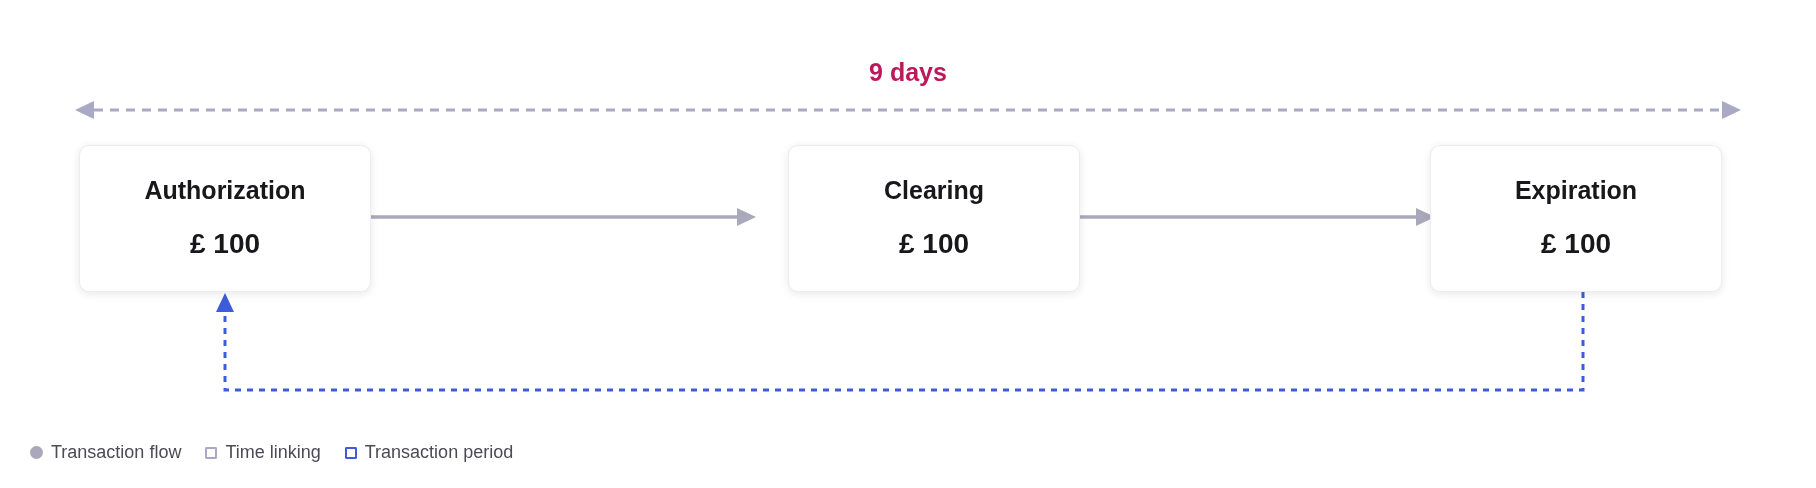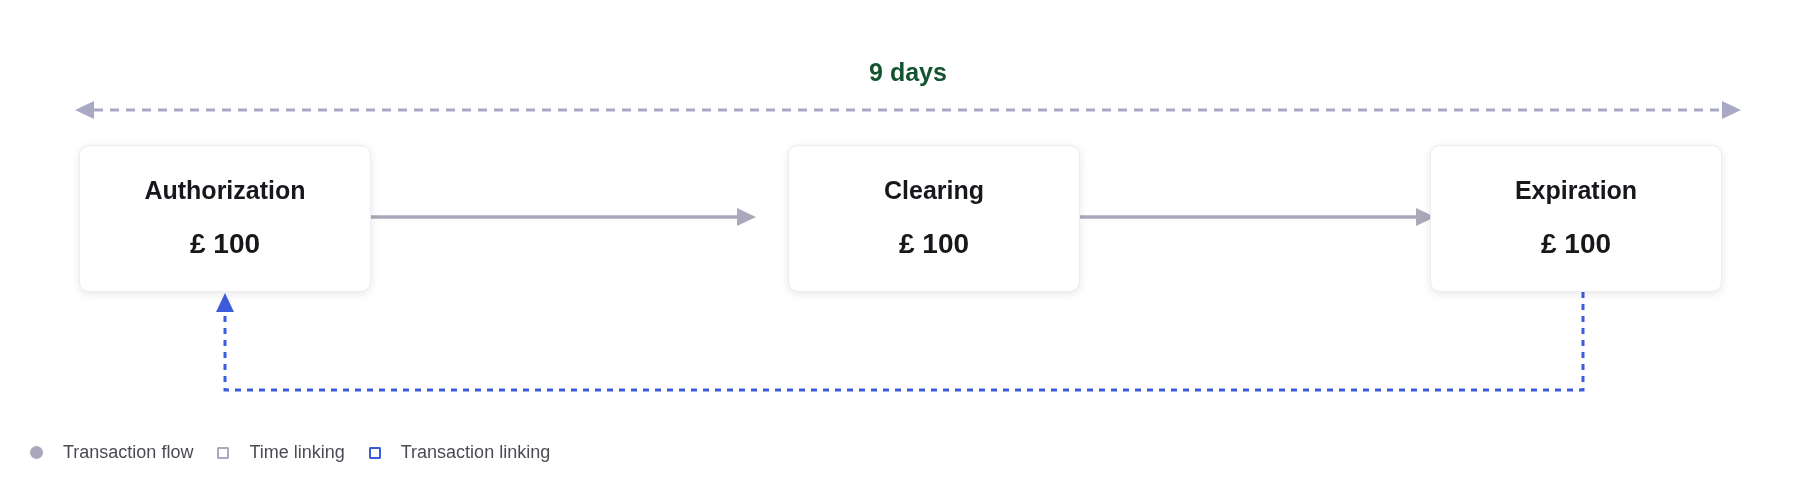--- a/index.html
+++ b/index.html
@@ -23,21 +23,21 @@
     pointer-events: none;
   }
   .timeline-label {
     position: absolute;
     top: 58px;
     left: 0;
     width: 1816px;
     text-align: center;
     font-size: 25px;
     font-weight: 700;
-    color: #14532d;
+    color: #be185d;
   }
   .node {
     position: absolute;
     top: 145px;
     width: 290px;
     height: 145px;
     background: #ffffff;
     border: 1px solid #ececf1;
     border-radius: 10px;
     box-shadow: 0 2px 8px rgba(30,30,60,0.10);
@@ -66,21 +66,21 @@
     position: absolute;
     left: 30px;
     top: 442px;
     display: flex;
     align-items: center;
     gap: 24px;
   }
   .legend-item {
     display: flex;
     align-items: center;
-    gap: 20px;
+    gap: 8px;
     text-align: center;
   }
   .legend-label {
     font-size: 18px;
     color: #4b4b55;
   }
   .legend-dot {
     width: 13px;
     height: 13px;
     border-radius: 50%;
@@ -143,17 +143,17 @@
     <div class="legend-item">
       <span class="legend-dot"></span>
       <span class="legend-label">Transaction flow</span>
     </div>
     <div class="legend-item">
       <span class="legend-dash"></span>
       <span class="legend-label">Time linking</span>
     </div>
     <div class="legend-item">
       <span class="legend-dash-blue"></span>
-      <span class="legend-label">Transaction linking</span>
+      <span class="legend-label">Transaction period</span>
     </div>
   </div>
 
 </div>
 
 </body></html>

